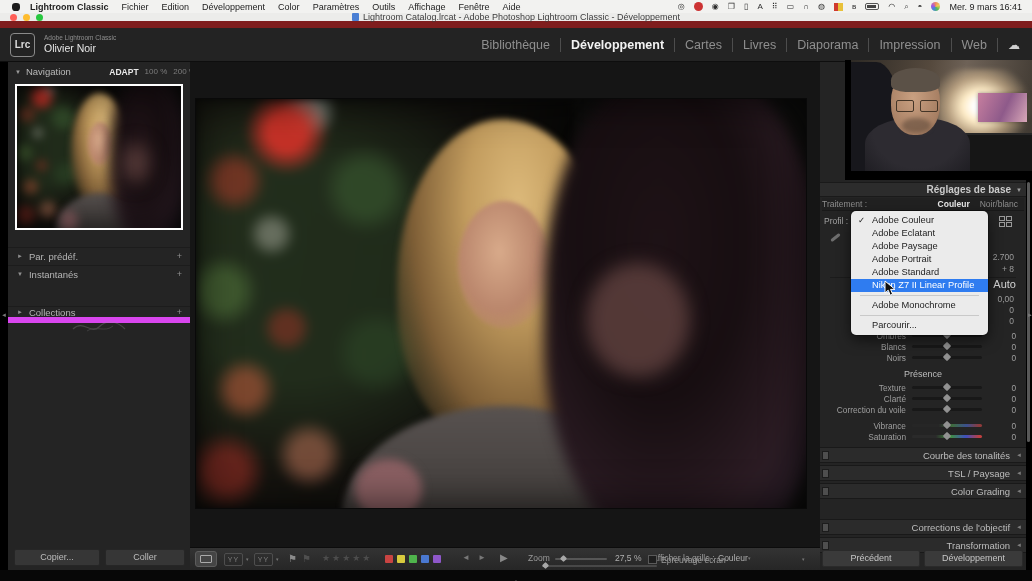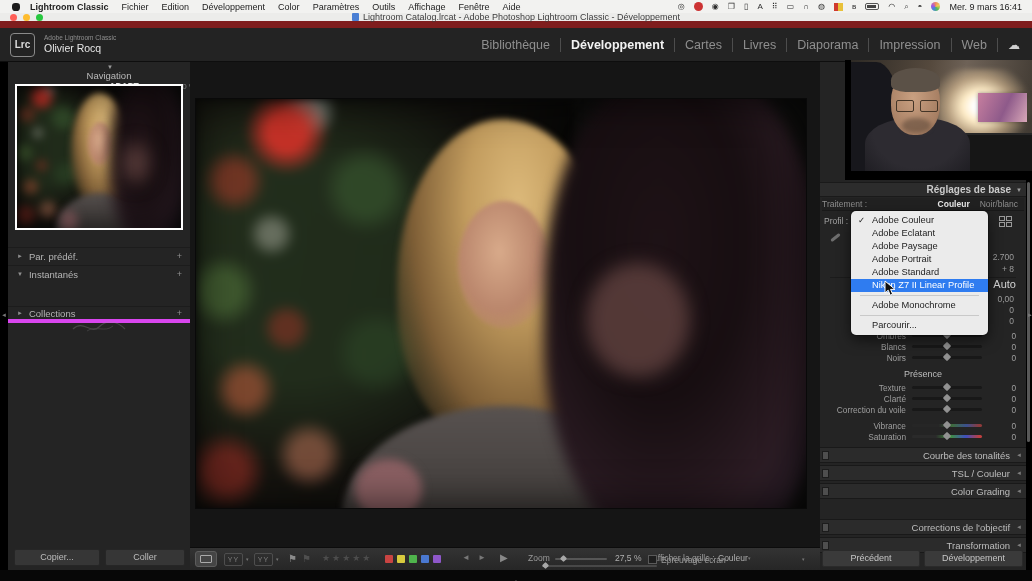--- a/index.html
+++ b/index.html
@@ -44,21 +44,21 @@
   
   #left-edge { left:0; top:62px; width:8px; height:508px; background:#000; }
   #right-edge { left:1026px; top:62px; width:6px; height:508px; background:#000; }
   .edge-arrow { position:absolute; top:250px; font-size:6px; color:#7a7a7a; left:1px; }
   #rp-scrollbar { position:absolute; left:1px; top:120px; width:3px; height:260px; background:#585858; border-radius:2px; }
   #filmstrip { left:0; top:570px; width:1032px; height:11px; background:#070707; text-align:center; }
   #filmstrip span { font-size:7px; color:#8a8a8a; line-height:10px; }
 
   
   #left-panel { left:8px; top:62px; width:182px; height:508px; background:#242424; }
-  #nav-header { left:0; top:2px; width:202px; height:15px; display:flex; align-items:center; font-size:9.5px; color:#b9b9b9;flex-direction:column; }
+  #nav-header { left:0; top:2px; width:202px; height:15px; display:flex; align-items:center; font-size:9.5px; color:#b9b9b9; }
   #nav-header .tri { font-size:6px; color:#9a9a9a; margin:0 5px 0 7px; }
   #nav-zooms { margin-left:auto; display:flex; align-items:center; gap:6px; padding-right:5px; }
   #nav-zooms .zl { font-size:8px; color:#7d7d7d; }
   #nav-zooms .zl.on { color:#e8e8e8; font-weight:700; font-size:8.5px; }
   #nav-zooms .zcaret { font-size:6px; color:#777; }
   #thumb { left:7px; top:22px; width:168px; height:146px; background:#fff; padding:2px; }
   #thumb .scene-wrap { position:relative; width:100%; height:100%; overflow:hidden; background:#0d0d0c; }
   .lp-row { left:0; width:182px; height:17px; border-top:1px solid #1c1c1c; display:flex; align-items:center; font-size:9.5px; color:#b5b5b5; }
   .lp-row .tri { font-size:6px; color:#8f8f8f; margin:0 6px 0 9px; }
   .lp-row .act { margin-left:auto; padding-right:8px; color:#8f8f8f; font-size:9px; }
@@ -216,21 +216,21 @@
   <div id="titlebar" class="abs">
     <span class="tl r"></span>
     <span class="tl y"></span>
     <span class="tl g"></span>
     <div id="wtitle"><span class="doc-ic"></span><span>Lightroom Catalog.lrcat - Adobe Photoshop Lightroom Classic - Développement</span></div>
   </div>
 
   <div id="appheader" class="abs">
     <div id="lrc-logo" class="abs">Lrc</div>
     <div id="id-app" class="abs">Adobe Lightroom Classic</div>
-    <div id="id-user" class="abs">Olivier Rocq</div>
+    <div id="id-user" class="abs">Olivier Noir</div>
     <div id="modules" class="abs">
       <span class="mod">Bibliothèque</span>
       <span class="mod active">Développement</span>
       <span class="mod">Cartes</span>
       <span class="mod">Livres</span>
       <span class="mod">Diaporama</span>
       <span class="mod">Impression</span>
       <span class="mod">Web</span>
       <span class="mod-cloud">☁</span>
     </div>
@@ -276,21 +276,21 @@
     <div class="lp-row abs" style="top:185px">
       <span class="tri">►</span>
       <span>Par. prédéf.</span>
       <span class="act">+</span>
     </div>
     <div class="lp-row abs" style="top:203px">
       <span class="tri">▼</span>
       <span>Instantanés</span>
       <span class="act">+</span>
     </div>
-    <div class="lp-row abs" style="top:244px; border-bottom:4px solid #d946ef">
+    <div class="lp-row abs" style="top:244px; border-bottom:6px solid #d946ef">
       <span class="tri">►</span>
       <span>Collections</span>
       <span class="act">+</span>
     </div>
     <svg id="ornament" class="abs" viewBox="0 0 60 20">
       <path d="M4 12 C 14 2, 22 18, 30 10 S 48 4, 56 12" stroke="#9a9a9a" stroke-width="1.2" fill="none"></path>
       <path d="M18 14 C 26 8, 36 16, 44 9" stroke="#9a9a9a" stroke-width="0.8" fill="none"></path>
     </svg>
     <div class="lp-btn abs" style="left:6px; width:86px">Copier...</div>
     <div class="lp-btn abs" style="left:97px; width:80px">Coller</div>
@@ -438,21 +438,21 @@
       <span class="sl-val">0</span>
     </div>
 
     <div class="rp-sec abs" style="top:385px">
       <span class="sq"></span>
       <span class="lbl">Courbe des tonalités</span>
       <span class="la">◄</span>
     </div>
     <div class="rp-sec abs" style="top:403px">
       <span class="sq"></span>
-      <span class="lbl">TSL / Couleur</span>
+      <span class="lbl">TSL / Paysage</span>
       <span class="la">◄</span>
     </div>
     <div class="rp-sec abs" style="top:421px">
       <span class="sq"></span>
       <span class="lbl">Color Grading</span>
       <span class="la">◄</span>
     </div>
     <div class="rp-sec abs" style="top:457px">
       <span class="sq"></span>
       <span class="lbl">Corrections de l'objectif</span>

